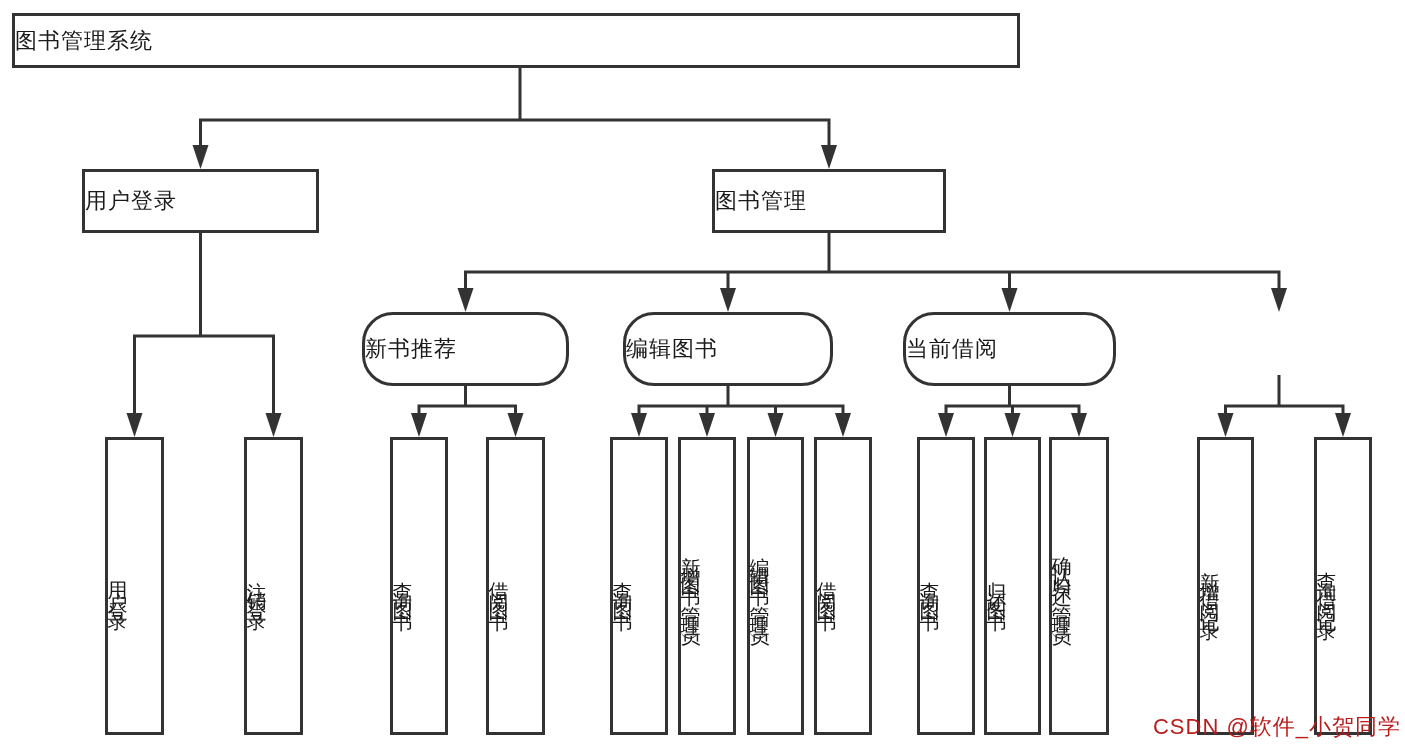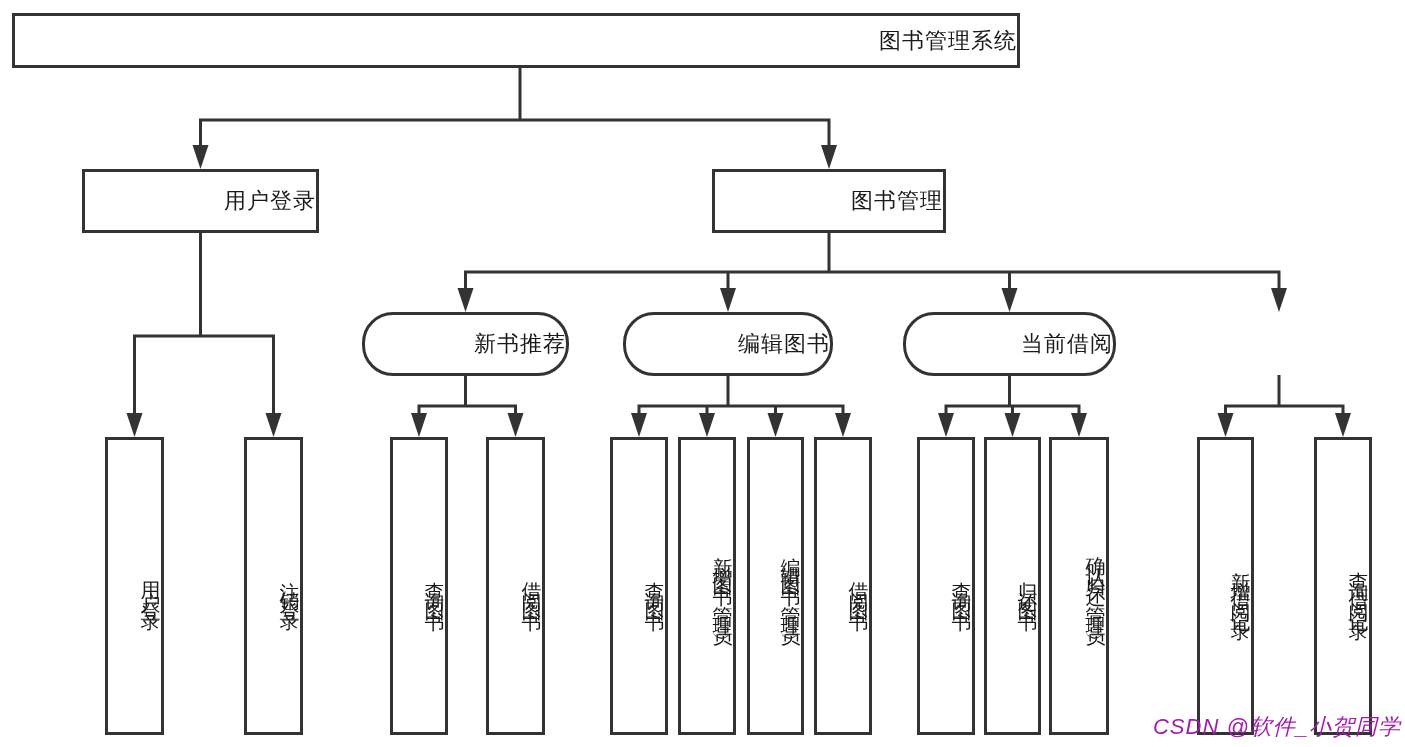--- a/index.html
+++ b/index.html
@@ -16,47 +16,46 @@
     left: 0; top: 0;
     width: 1405px; height: 747px;
   }
   .node {
     position: absolute;
     box-sizing: border-box;
     background: #ffffff;
     border: 3px solid #333333;
     display: flex;
     align-items: center;
-    justify-content: flex-end;
+    justify-content: flex-start;
     color: #1a1a1a;
   }
   .h-node { font-size: 22px; letter-spacing: 1px; }
   .root-node  { left: 12px; top: 13px; width: 1008px; height: 55px; }
   .l2-node    { top: 169px; height: 64px; }
-  .l3-node    { top: 312px; height: 64px; border-radius: 31px; }
+  .l3-node    { top: 312px; height: 74px; border-radius: 31px; }
   .leaf {
     top: 437px; height: 298px;
     font-size: 20px;
   }
   .v-label {
     writing-mode: vertical-rl;
     text-orientation: mixed;
     letter-spacing: 10px;
     line-height: 1;
     white-space: nowrap;
   }
   .watermark {
     position: absolute;
     right: 4px;
     top: 712px;
     font-size: 22px;
-    color: #a21caf;
+    color: #b91c1c;
     letter-spacing: 1px;
     white-space: nowrap;
-    font-style: italic;
   }
 </style>
 </head>
 <body>
 
 <div class="canvas">
 
   <svg id="connectors" class="connectors" viewBox="0 0 1405 747" xmlns="http://www.w3.org/2000/svg">
       <path d="M 520 68 L 520 120 M 200.5 120 L 829 120 M 200.5 118.5 L 200.5 151 M 829 118.5 L 829 151" stroke="#333333" stroke-width="3" fill="none"></path>
       <polygon points="192.5,145 208.5,145 200.5,169" fill="#333333"></polygon>

